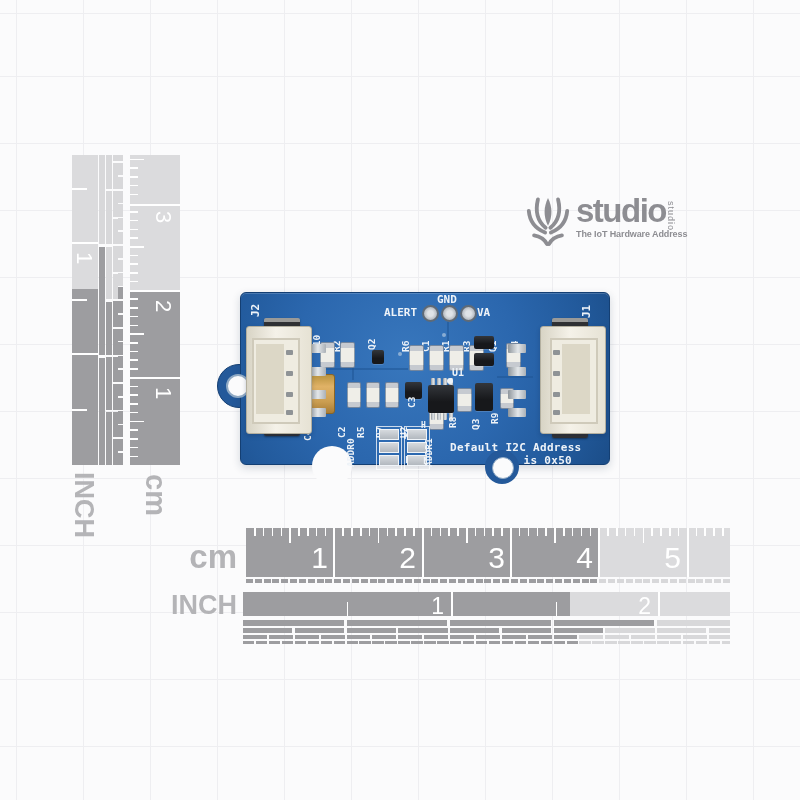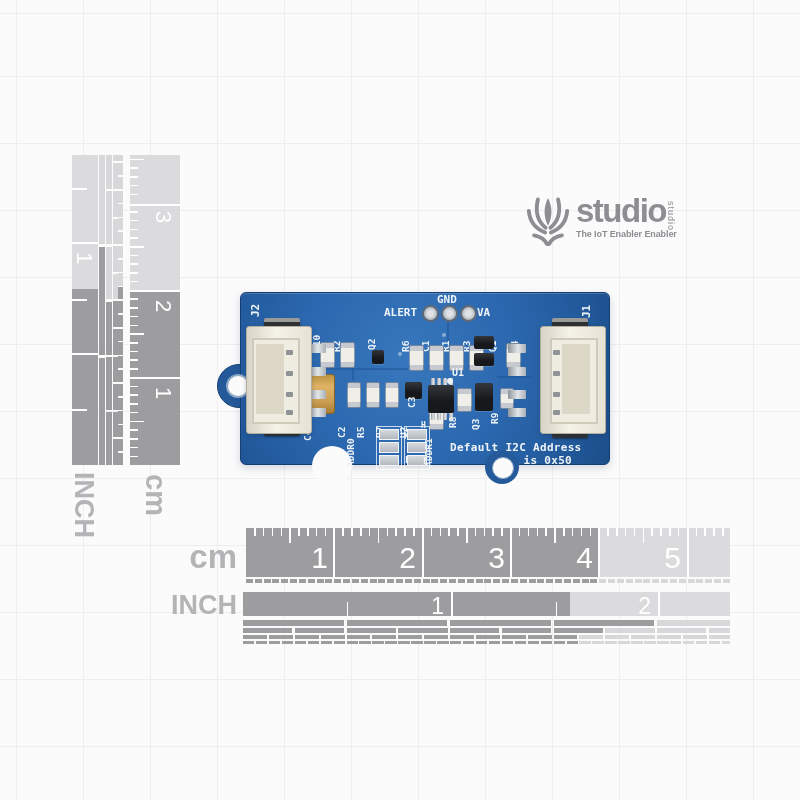--- a/index.html
+++ b/index.html
@@ -64,21 +64,21 @@
         <path d="M29 9 C23 34 28 54 45 68"></path>
         <path d="M71 9 C77 34 72 54 55 68"></path>
         <path d="M10 33 C12 57 26 71 44 78"></path>
         <path d="M90 33 C88 57 74 71 56 78"></path>
         <path d="M21 84 C33 86 43 93 48 102"></path>
         <path d="M79 84 C67 86 57 93 52 102"></path>
       </g>
     </svg>
     <div id="logo-brand">studio</div>
     <div id="logo-studio">studio</div>
-    <div id="logo-tagline">The IoT Enabler Enabler</div>
+    <div id="logo-tagline">The IoT Hardware Address</div>
   </div>
 
   <div>
     <div class="abs bar-light" style="left:72px;top:155px;width:26px;height:134px"></div>
     <div class="abs bar-dark" style="left:72px;top:289px;width:26px;height:176px"></div>
     <div class="abs" id="vin-ticks" style="left:72px;top:155px;width:26px;height:310px">
         <div style="position: absolute; left: 0px; top: 87px; width: 26px; height: 2px; background: rgb(255, 255, 255);"></div>
         <div style="position: absolute; left: 0px; top: 198px; width: 26px; height: 2px; background: rgb(255, 255, 255);"></div>
         <div style="position: absolute; left: 0px; top: 33px; width: 15px; height: 1.5px; background: rgb(255, 255, 255);"></div>
         <div style="position: absolute; left: 0px; top: 144px; width: 15px; height: 1.5px; background: rgb(255, 255, 255);"></div>

